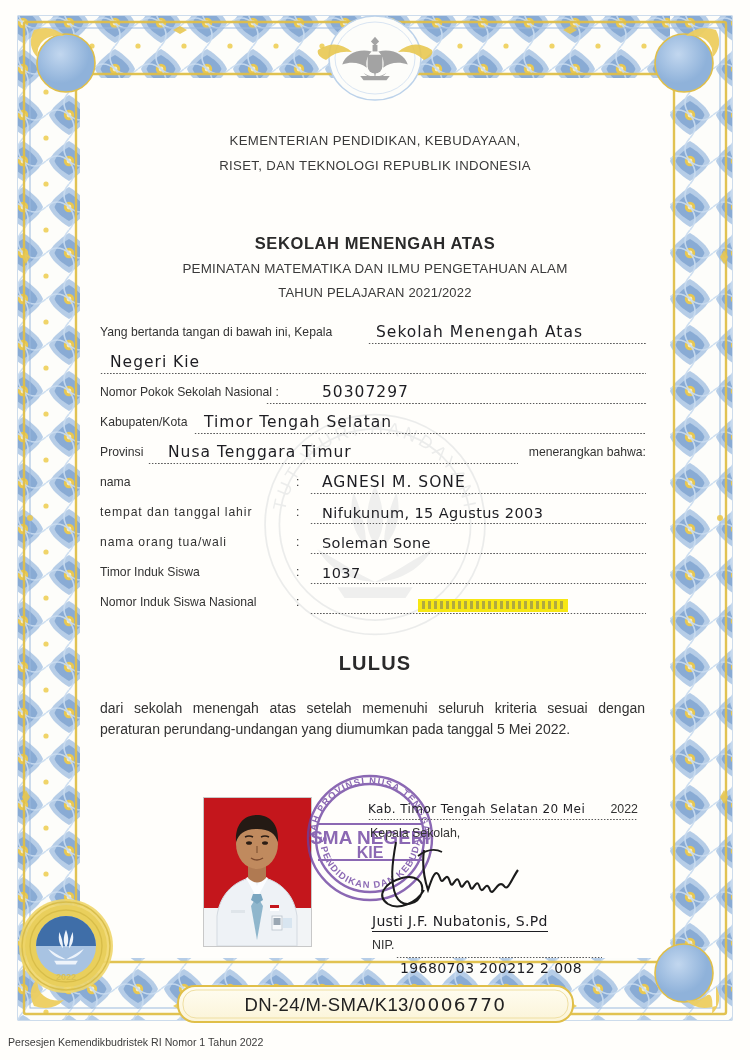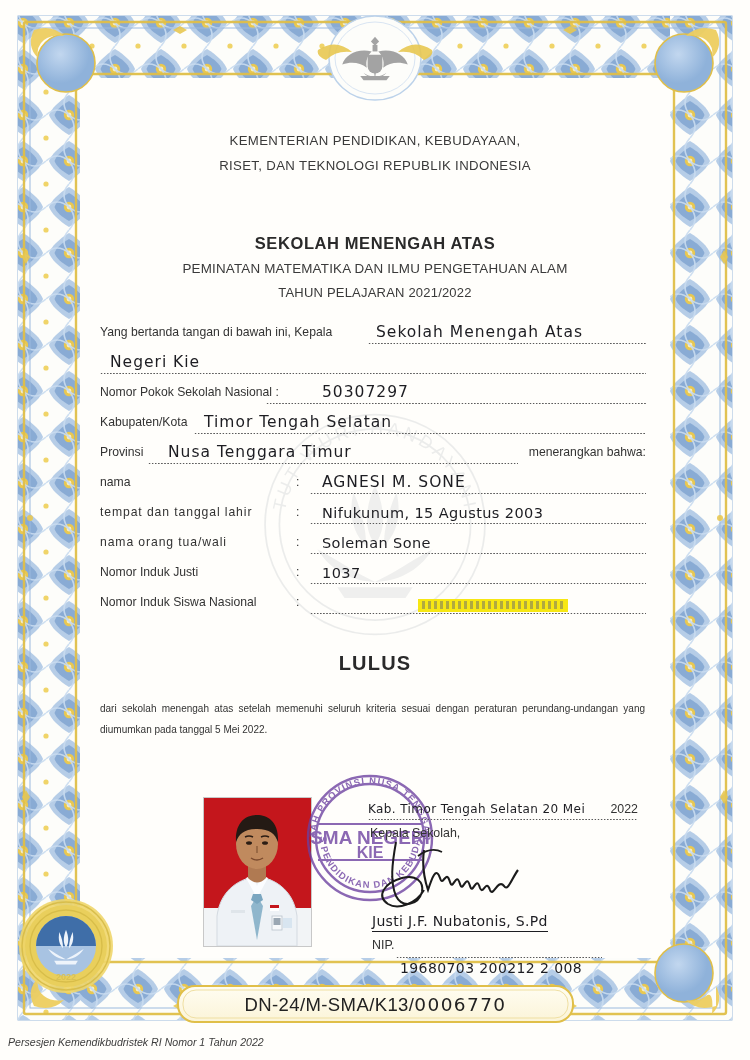--- a/index.html
+++ b/index.html
@@ -42,21 +42,21 @@
   
   .redact{position:absolute;left:318px;bottom:8px;width:150px;height:13px;
           background:#f7e600;opacity:.92;}
   .redact::after{content:"";position:absolute;left:4px;top:2px;right:4px;height:8px;
           background:repeating-linear-gradient(92deg,#6b6b5a 0 3px,transparent 3px 6px);
           opacity:.55;}
 
   
   .lulus{position:absolute;left:0;right:0;top:652px;text-align:center;
          font-size:20px;font-weight:700;letter-spacing:1.2px;color:#2a2a2a;}
-  .decl{position:absolute;left:100px;top:698px;width:545px;font-size:10px;
+  .decl{position:absolute;left:100px;top:698px;width:545px;font-size:14px;
         line-height:21px;text-align:justify;color:#333;}
 
   
   .photo{position:absolute;left:203px;top:797px;width:107px;height:148px;
          border:1px solid #c8c8c8;overflow:hidden;background:#c4161c;}
 
   
   .stamp{position:absolute;left:300px;top:768px;width:140px;height:140px;
          opacity:.78;pointer-events:none;}
 
@@ -81,21 +81,21 @@
         background-image:radial-gradient(circle,#5a5a5a 0.5px,transparent 0.6px);
         background-size:3.1px 1px;background-repeat:repeat-x;}
 
   
   .serial-wrap{position:absolute;left:178px;top:988px;width:395px;height:34px;
       display:flex;align-items:center;justify-content:center;}
   .serial{font-size:18.5px;letter-spacing:.4px;color:#222;white-space:nowrap;}
   .serial .num{font-family:"DejaVu Sans",sans-serif;letter-spacing:1.4px;}
 
   
-  .footer{position:absolute;left:8px;top:1036px;font-size:10.6px;color:#3c3c3c;font-style:italic;}
+  .footer{position:absolute;left:8px;top:1036px;font-size:10.6px;color:#3c3c3c;}
 </style>
 </head>
 <body>
 
 <div id="cert">
 
   <svg class="border-svg" viewBox="0 0 750 1036">
     <defs>
       <pattern id="batik" width="46" height="46" patternUnits="userSpaceOnUse">
         <rect width="46" height="46" fill="#fdfdfa"></rect>
@@ -294,21 +294,21 @@
           <div class="dots" style="left: 210px;"></div>
           <div class="hand" style="left: 222px; margin-top: 15px;">Nifukunum, 15 Agustus  2003</div>
         </div>
         <div class="row">
           <div class="lbl sp">nama orang tua/wali</div>
           <div class="colon">:</div>
           <div class="dots" style="left: 210px;"></div>
           <div class="hand" style="left: 222px;">Soleman  Sone</div>
         </div>
         <div class="row">
-          <div class="lbl">Nomor Induk Justi</div>
+          <div class="lbl">Timor Induk Siswa</div>
           <div class="colon">:</div>
           <div class="dots" style="left: 210px;"></div>
           <div class="hand" style="left: 222px;">1037</div>
         </div>
         <div class="row">
           <div class="lbl">Nomor Induk Siswa Nasional</div>
           <div class="colon">:</div>
           <div class="dots" style="left: 210px;"></div>
           <div class="redact"></div>
         </div>

